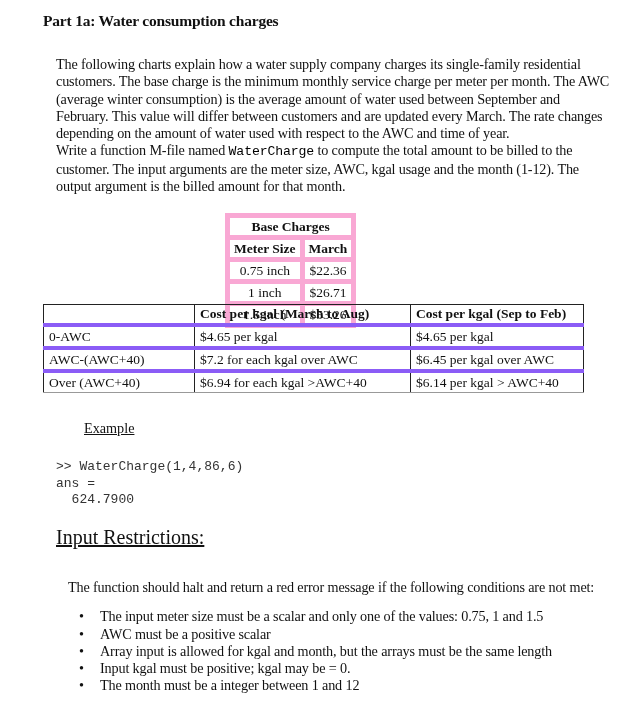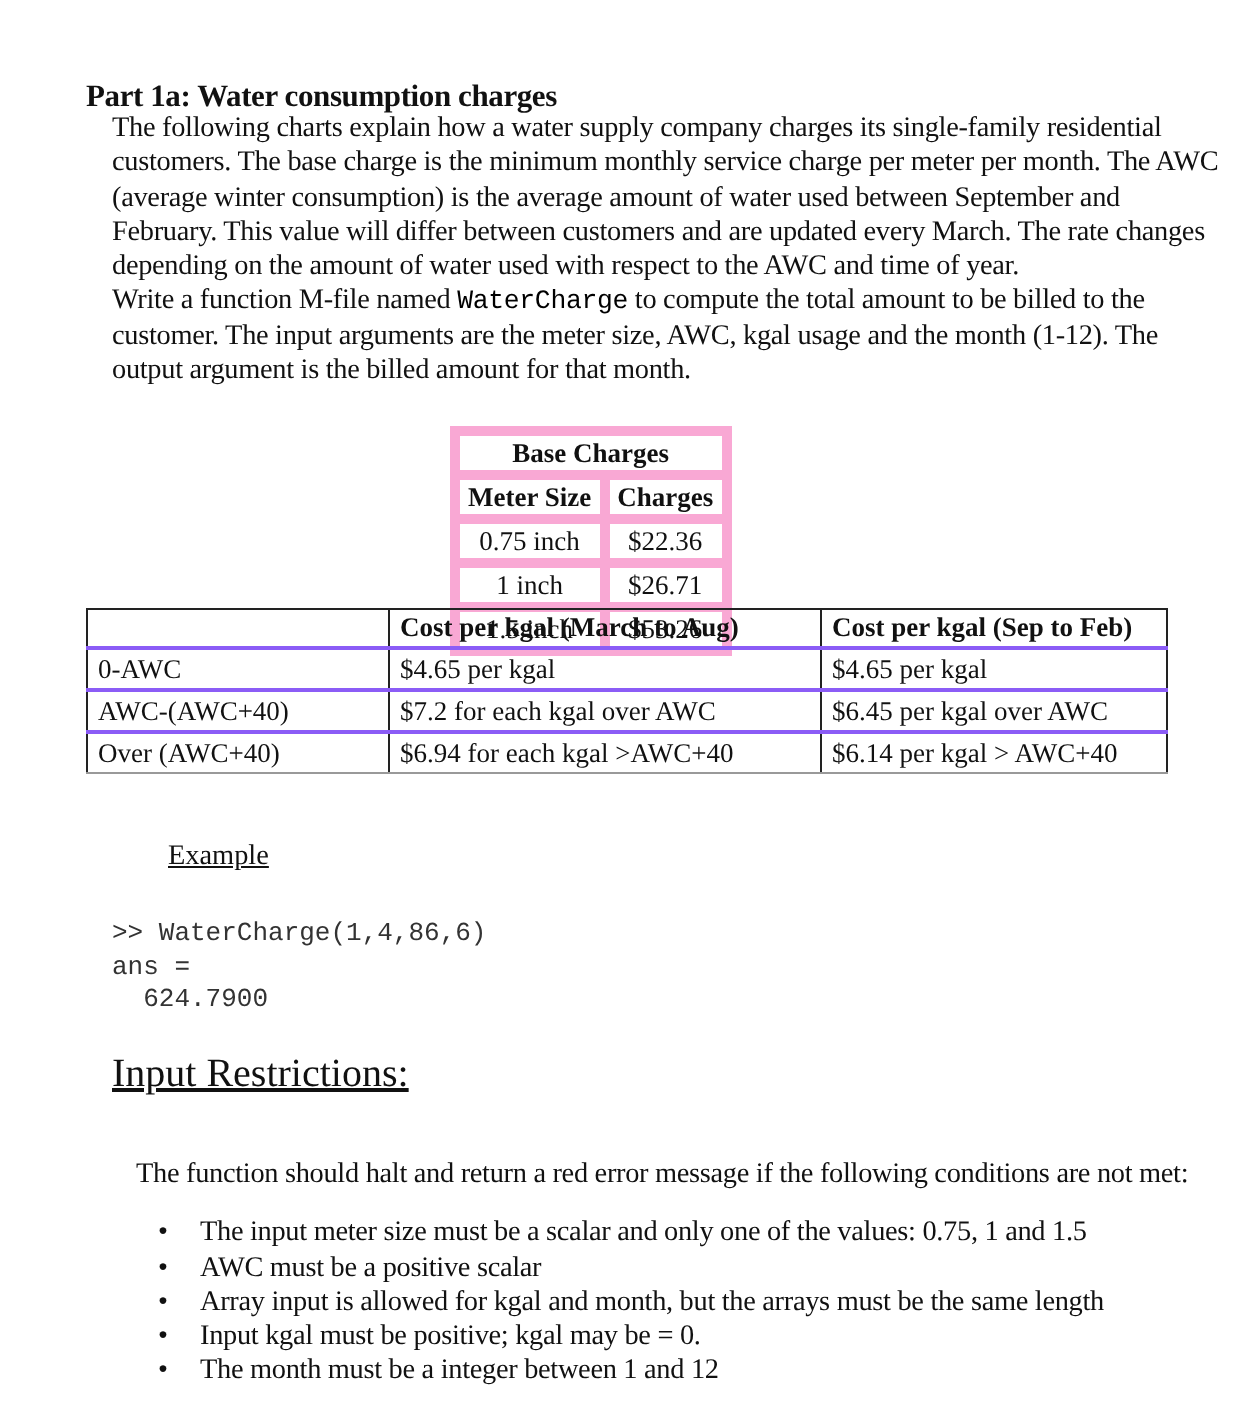--- a/index.html
+++ b/index.html
@@ -3,21 +3,21 @@
 <meta charset="utf-8">
 <style>
   html, body { margin: 0; padding: 0; background: #ffffff; }
   body {
     width: 627px; height: 701px; position: relative; overflow: hidden;
     font-family: "Liberation Serif", "DejaVu Serif", serif;
     color: #111;
   }
   .title {
     position: absolute; left: 43px; top: 12px;
-    font-size: 15.5px; font-weight: bold; letter-spacing: -0.2px; margin-top: 28px;
+    font-size: 15.5px; font-weight: bold; letter-spacing: -0.2px;
   }
   .para {
     position: absolute; left: 56px; top: 56px; width: 555px;
     font-size: 14.2px; line-height: 17.3px; letter-spacing: -0.15px;
   }
   .para p { margin: 0; }
   .mono { font-family: "Liberation Mono", "DejaVu Sans Mono", monospace; font-size: 13.2px; color: #000000; }
 
   table.base {
     position: absolute; left: 225px; top: 213px;
@@ -35,21 +35,21 @@
     font-family: "Liberation Serif", serif; font-size: 13.5px;
   }
   table.rates td, table.rates th {
     border: 1px solid #222; padding: 0 5px; height: 18px; text-align: left;
     white-space: nowrap;
   }
   table.rates tr.r td { height: 19px; }
   table.rates th { font-weight: bold; }
   table.rates .c0 { width: 140px; }
   table.rates .c1 { width: 205px; }
-  table.rates tbody td { border-top: 2px solid #8b5cf6; border-bottom: 1px solid #999; }
+  table.rates tbody td { border-top: 4px solid #8b5cf6; border-bottom: 1px solid #999; }
 
   .ex-head {
     position: absolute; left: 56px; top: 420px;
     font-size: 14.2px; text-decoration: underline; margin-left: 28px;
   }
   .code {
     position: absolute; left: 56px; top: 459px;
     font-family: Liberation Mono, monospace;
     font-size: 13px; line-height: 16.5px; color: #333; white-space: pre;
   }
@@ -76,21 +76,21 @@
   <p><span>Write a function M-file named </span><span class="mono">WaterCharge</span><span> to compute the total amount to be billed to the customer. The input arguments are the meter size, AWC, kgal usage and the month (1-12). The output argument is the billed amount for that month.</span></p>
 </div>
 
 <table class="base">
   <tbody>
       <tr>
         <th colspan="2">Base Charges</th>
       </tr>
   <tr>
     <th>Meter Size</th>
-    <th>Charges</th>
+    <th>March</th>
   </tr>
   <tr>
     <td>0.75 inch</td>
     <td>$22.36</td>
   </tr>
   <tr>
     <td>1 inch</td>
     <td>$26.71</td>
   </tr>
   <tr>

